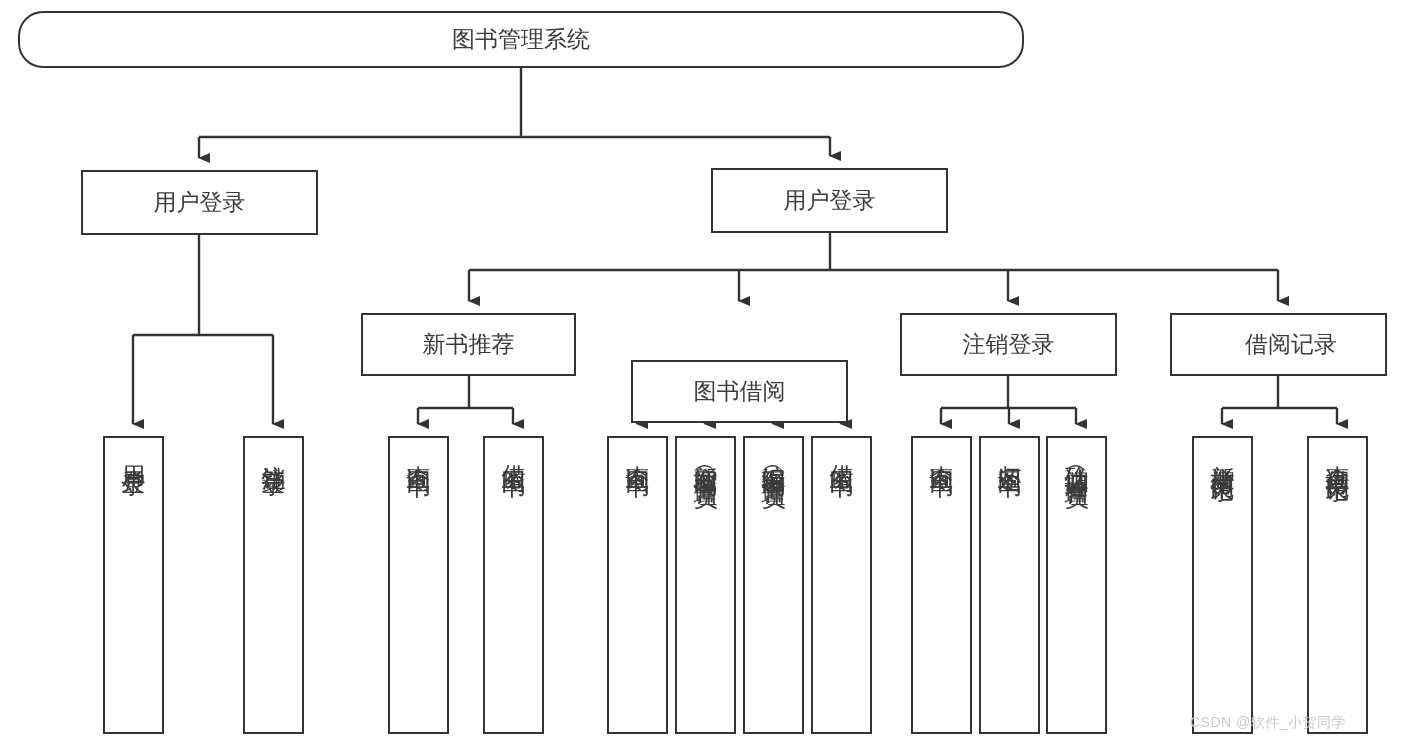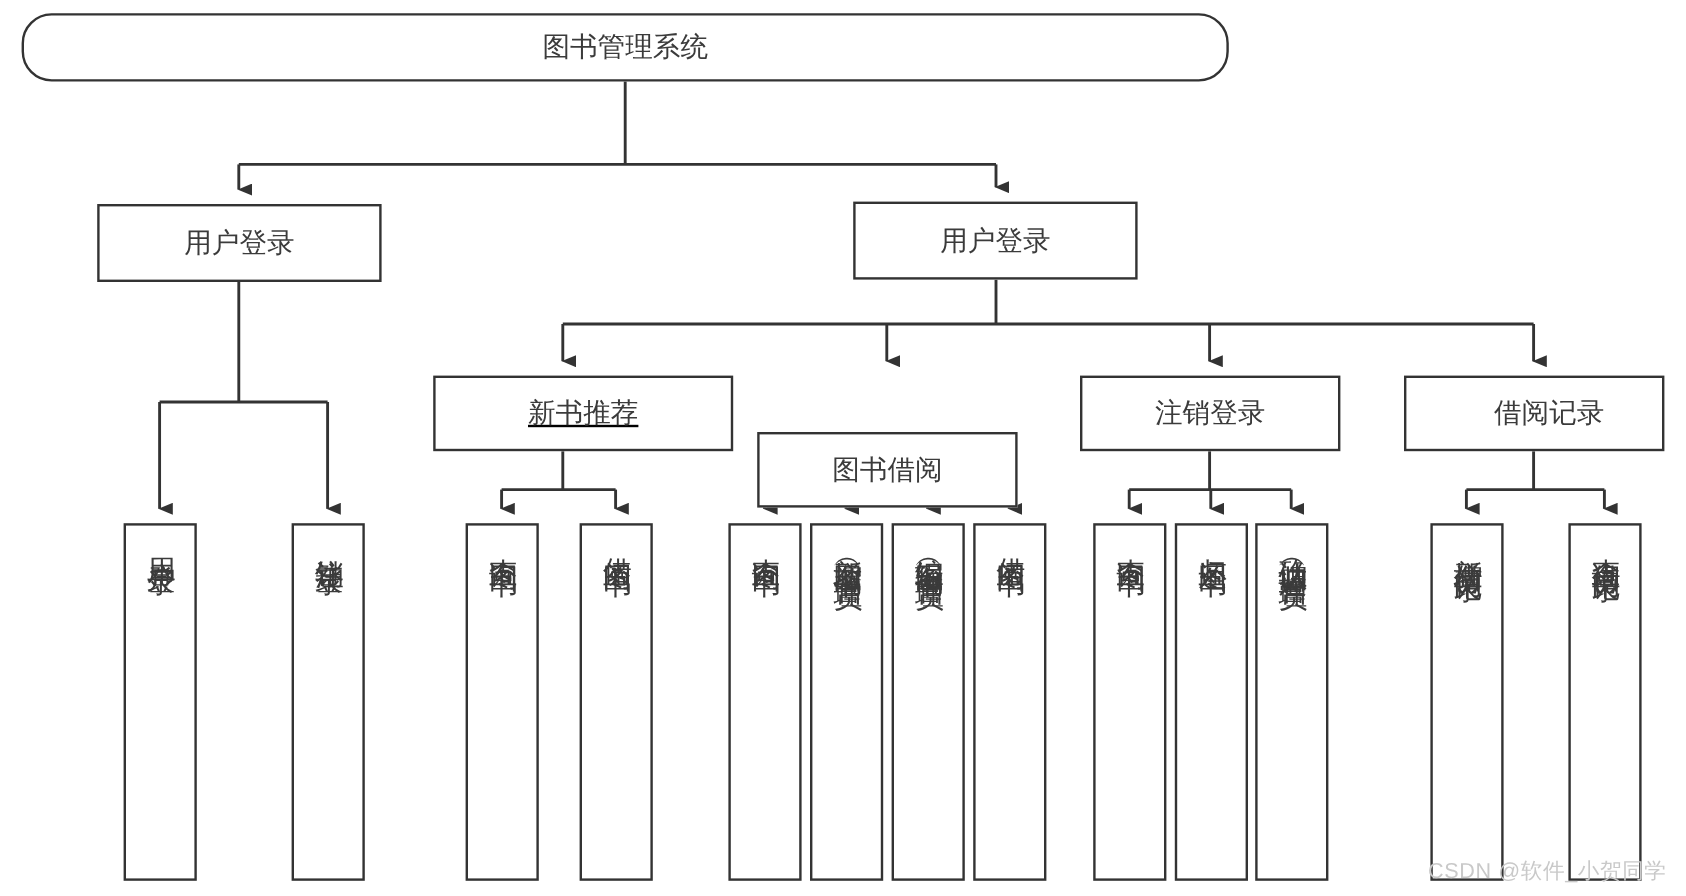--- a/index.html
+++ b/index.html
@@ -55,21 +55,21 @@
   .node.vert .label {
     writing-mode: vertical-rl;
     text-orientation: upright;
     font-size: 24px;
     letter-spacing: 3px;
     line-height: 1.0;
   }
   .watermark {
     position: absolute;
     color: #c9c9c9;
-    font-size: 18px;
+    font-size: 14px;
     white-space: nowrap;
     letter-spacing: 0.5px;
   }
 </style>
 </head>
 <body>
 
 <div id="canvas">
 
   <svg class="wires" viewBox="0 0 1405 747" xmlns="http://www.w3.org/2000/svg">
@@ -127,21 +127,21 @@
   </div>
 
   <div class="node horiz" style="left:81px; top:170px; width:237px; height:65px;">
     <span class="label">用户登录</span>
   </div>
 
   <div class="node horiz" style="left:711px; top:168px; width:237px; height:65px;">
     <span class="label">用户登录</span>
   </div>
 
-  <div class="node horiz" style="left:361px; top:313px; width:250px; height:63px;text-decoration:underline;">
+  <div class="node horiz" style="left:361px; top:313px; width:215px; height:63px;">
     <span class="label">新书推荐</span>
   </div>
 
   <div class="node horiz" style="left:631px; top:313px; width:217px; height:63px;margin-top:47px;">
     <span class="label">图书借阅</span>
   </div>
 
   <div class="node horiz" style="left:900px; top:313px; width:217px; height:63px;">
     <span class="label">注销登录</span>
   </div>

